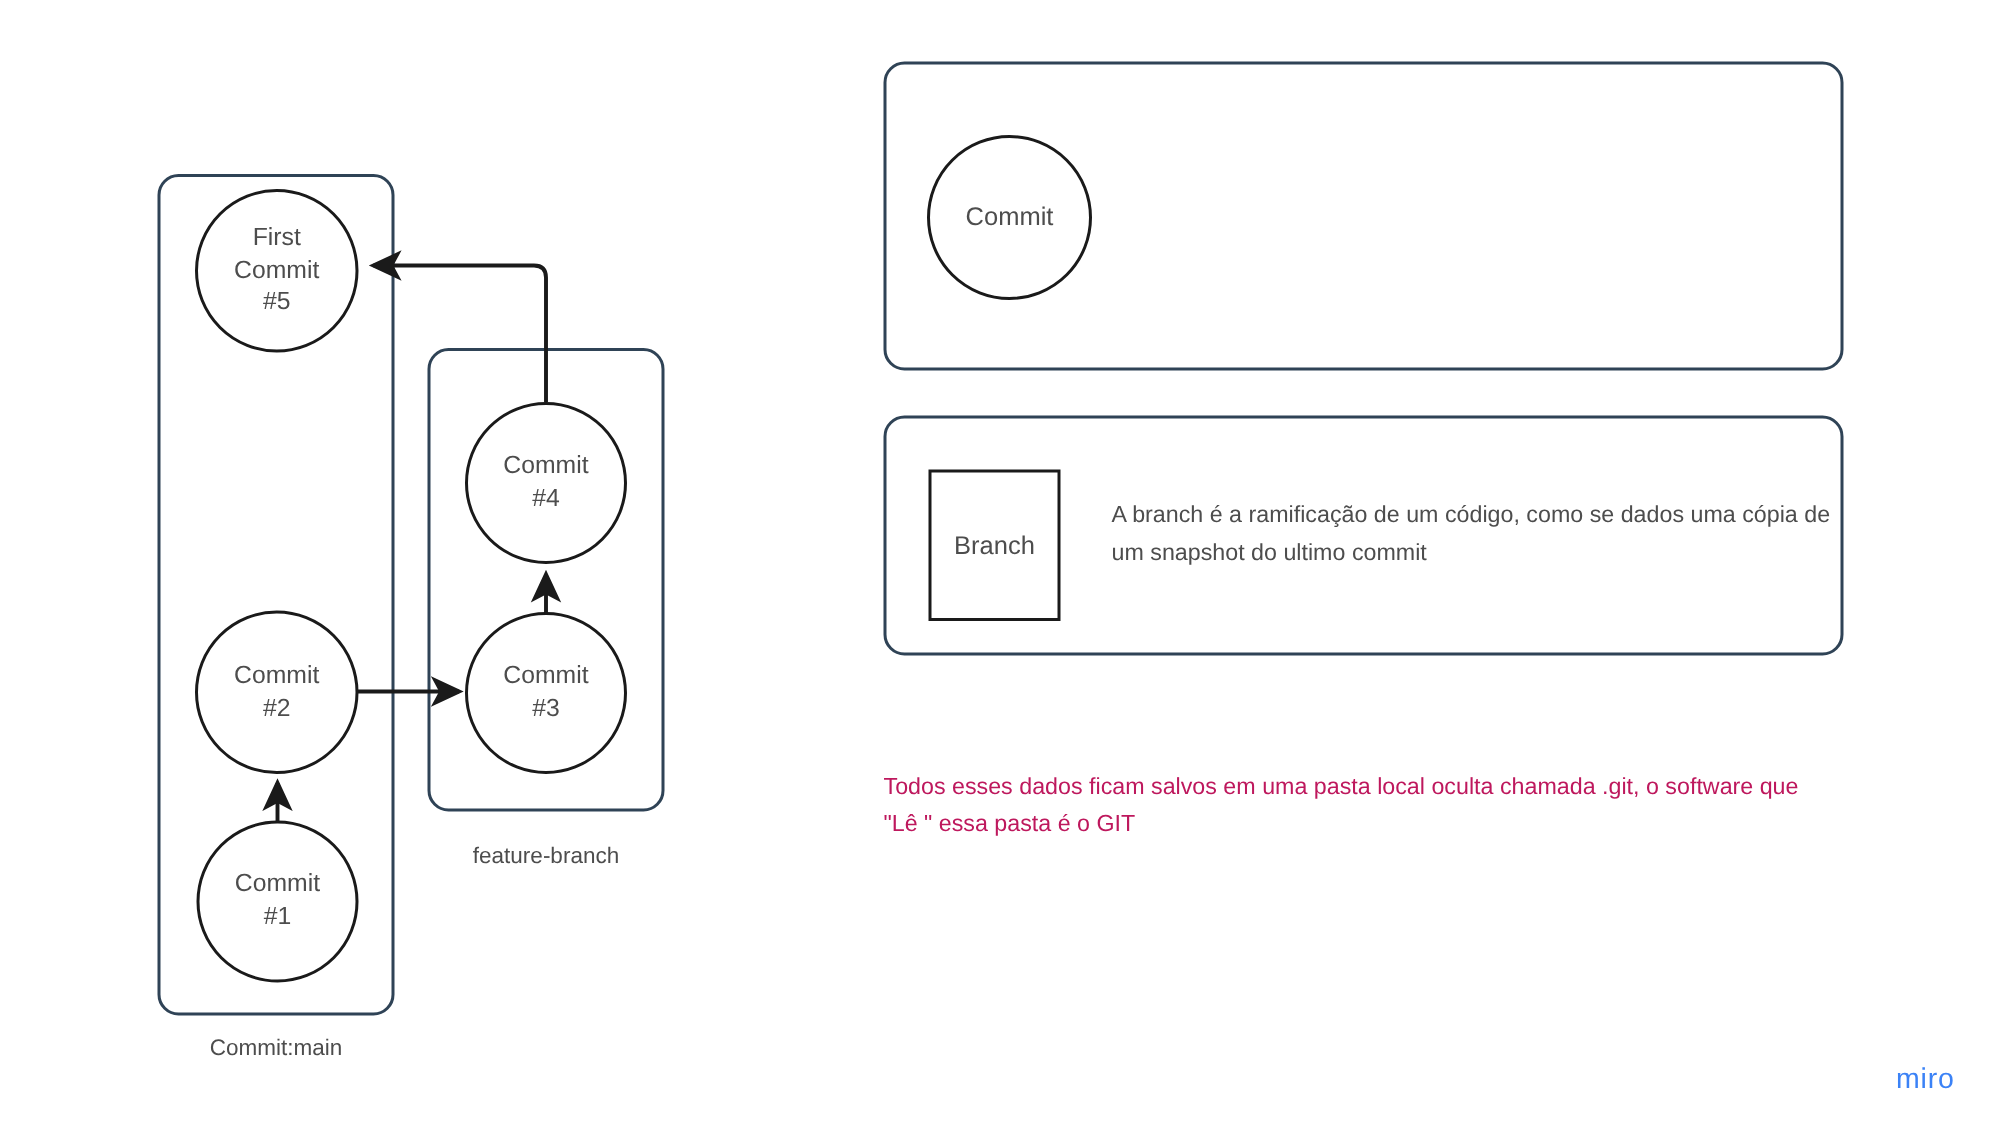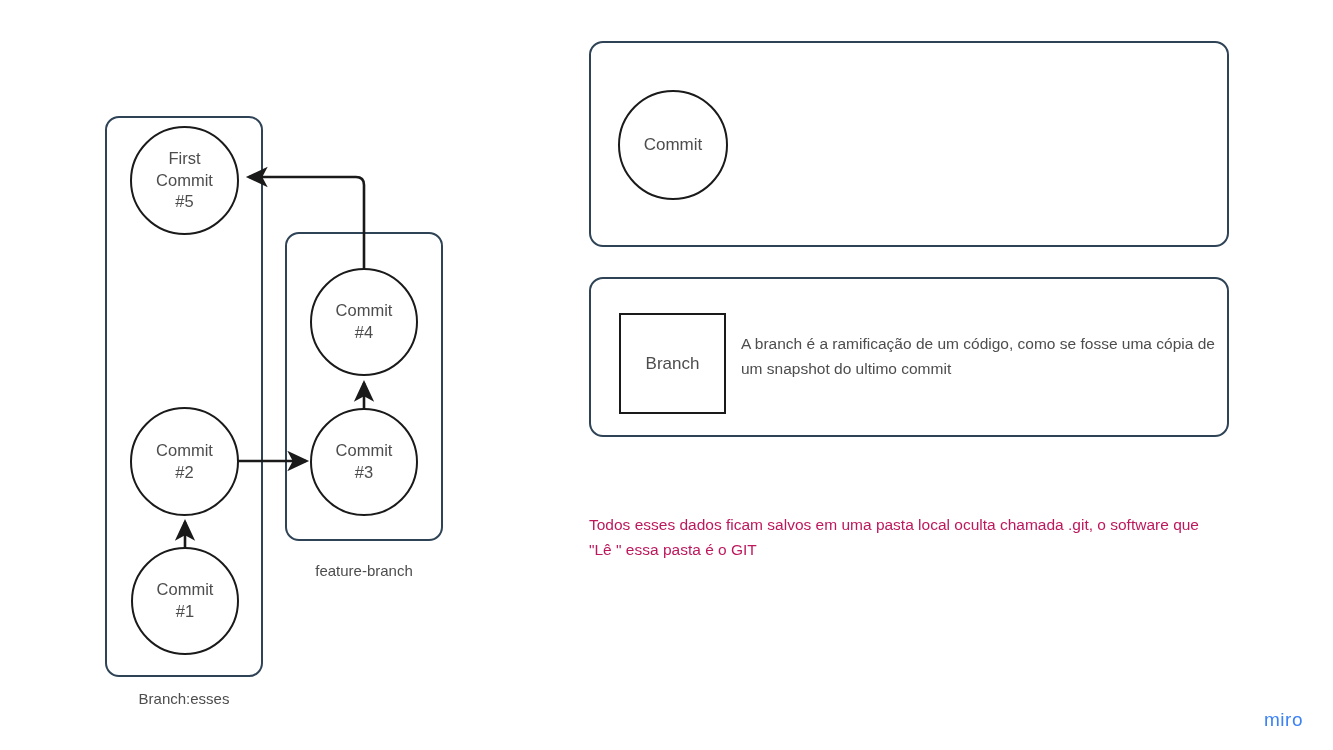--- a/index.html
+++ b/index.html
@@ -98,21 +98,21 @@
     align-items: center;
     justify-content: center;
     font-size: 17px;
     color: #4d4d4d;
     box-sizing: border-box;
   }
   .glyph-square {
     position: absolute;
     left: 28px;
     top: 34px;
-    width: 107px;
+    width: 88px;
     height: 101px;
     border: 2.5px solid #1a1a1a;
     display: flex;
     align-items: center;
     justify-content: center;
     font-size: 17px;
     color: #4d4d4d;
     box-sizing: border-box;
   }
   .card-text {
@@ -148,21 +148,21 @@
   }
 </style>
 </head>
 <body>
 
 <div class="canvas">
 
   <div class="branch-box" id="branch-main"></div>
   <div class="branch-box" id="branch-feature"></div>
 
-  <div class="branch-label" id="label-main">Branch:esses</div>
+  <div class="branch-label" id="label-main">Commit:main</div>
   <div class="branch-label" id="label-feature">feature-branch</div>
 
   <div class="commit-node" id="node-merge5">
     <span>First</span>
     <span>Commit</span>
     <span>#5</span>
   </div>
 
   <div class="commit-node" id="node-c2">
     <span>Commit</span>
@@ -203,20 +203,20 @@
   <div class="info-card" id="card-commit">
     <div class="glyph-circle">
       <span>Commit</span>
     </div>
   </div>
 
   <div class="info-card" id="card-branch">
     <div class="glyph-square">
       <span>Branch</span>
     </div>
-    <div class="card-text" id="text-branch">A branch é a ramificação de um código, como se fosse uma cópia de um snapshot do ultimo commit</div>
+    <div class="card-text" id="text-branch">A branch é a ramificação de um código, como se dados uma cópia de um snapshot do ultimo commit</div>
   </div>
 
   <div id="footer-note">Todos esses dados ficam salvos em uma pasta local oculta chamada .git, o software que "Lê " essa pasta é o GIT</div>
 
   <div id="watermark">miro</div>
 
 </div>
 
 </body></html>

